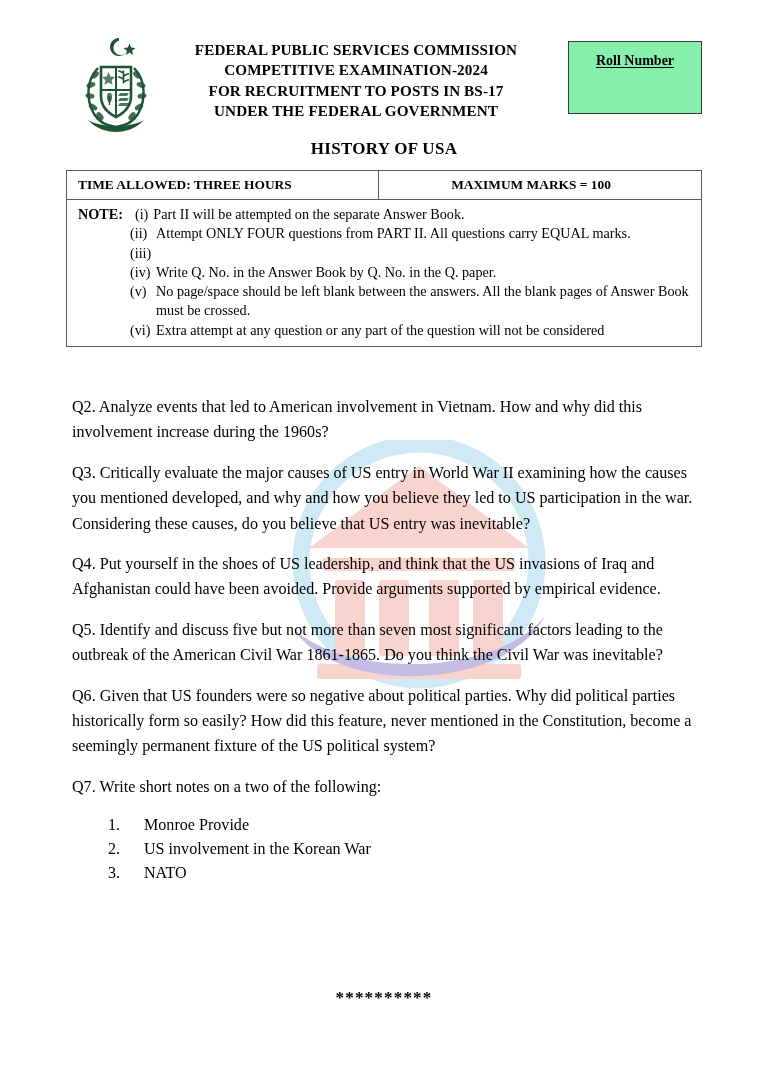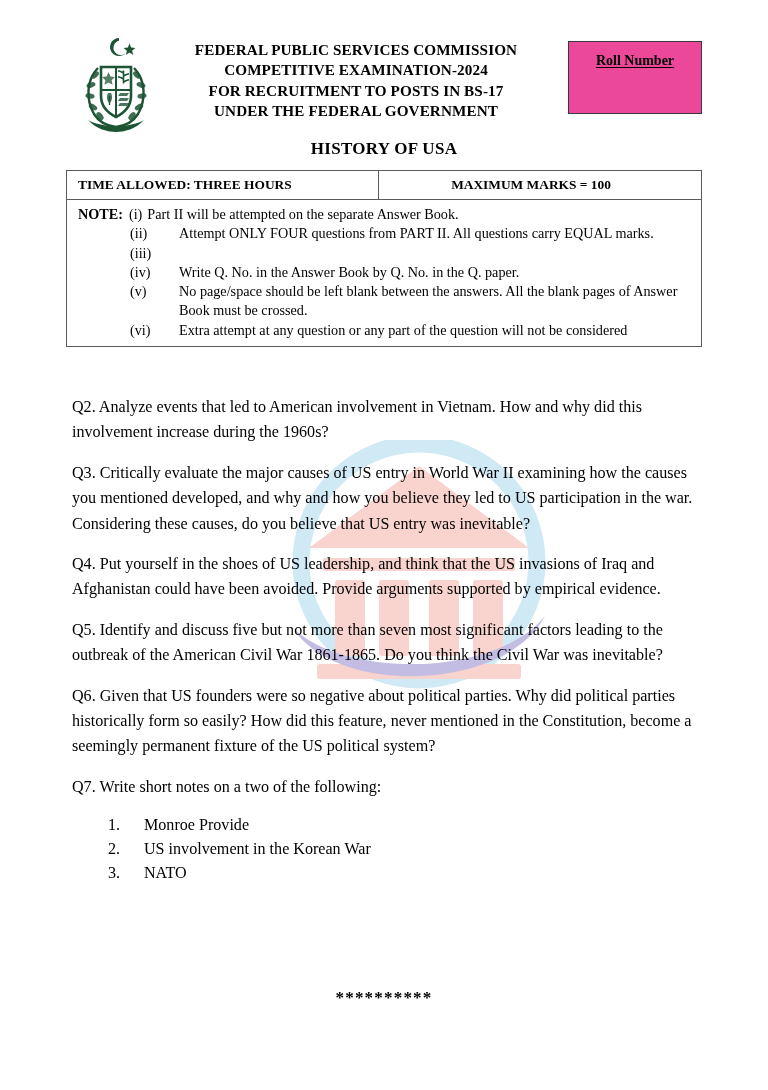--- a/index.html
+++ b/index.html
@@ -67,21 +67,21 @@
     white-space: nowrap;
   }
 
   .rollnum-box {
     position: absolute;
     left: 568px;
     top: 41px;
     width: 134px;
     height: 73px;
     border: 1.6px solid #3a3a3a;
-    background: #ec4899;
+    background: #86efac;
     box-sizing: border-box;
   }
   .rollnum-label {
     margin-top: 11px;
     text-align: center;
     font-weight: bold;
     font-size: 14px;
     text-decoration: underline;
     text-underline-offset: 2px;
   }
@@ -142,28 +142,27 @@
     padding: 5px 8px 6px 11px;
     font-size: 14.2px;
     line-height: 19.3px;
   }
   .note-first-line {
     display: flex;
     align-items: baseline;
   }
   .note-label {
     font-weight: bold;
-    margin-right: 6px;
+    margin-right: 12px;
     white-space: nowrap;
   }
   .note-item {
     display: flex;
     align-items: baseline;
     padding-left: 52px;
-    gap: 23px;
   }
   .note-marker {
     width: 26px;
     flex: 0 0 auto;
     text-align: left;
   }
   .note-text { flex: 1; }
 
   
   .questions {

